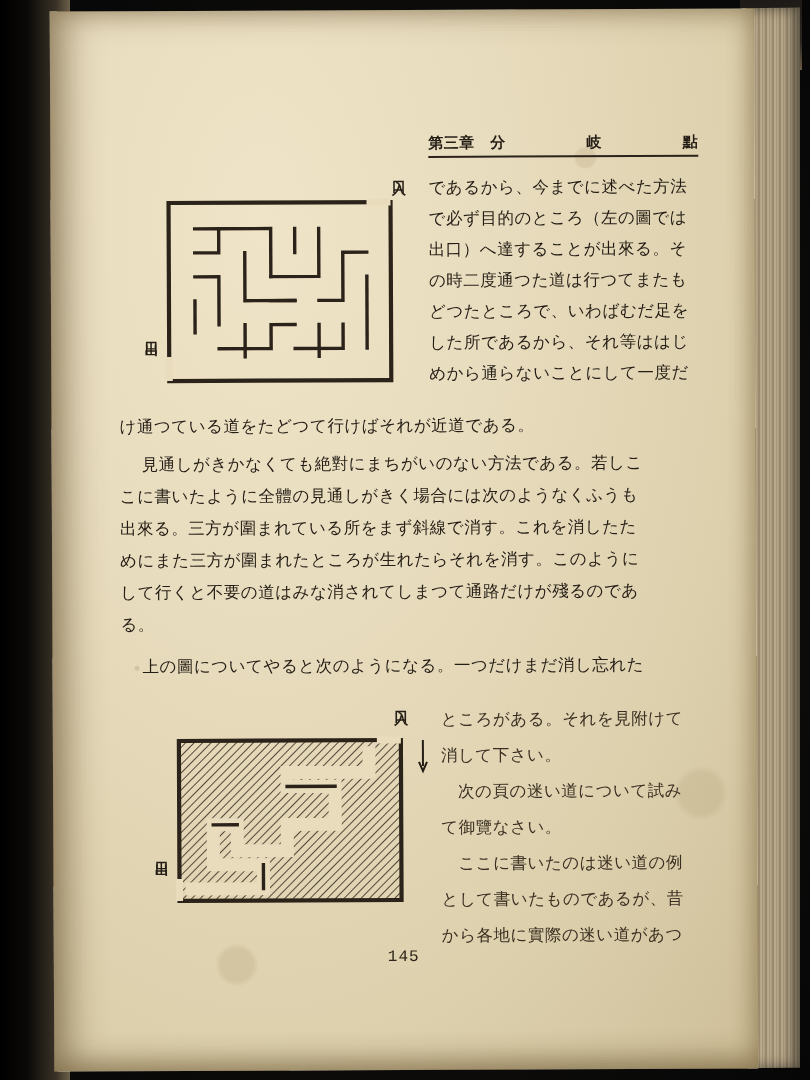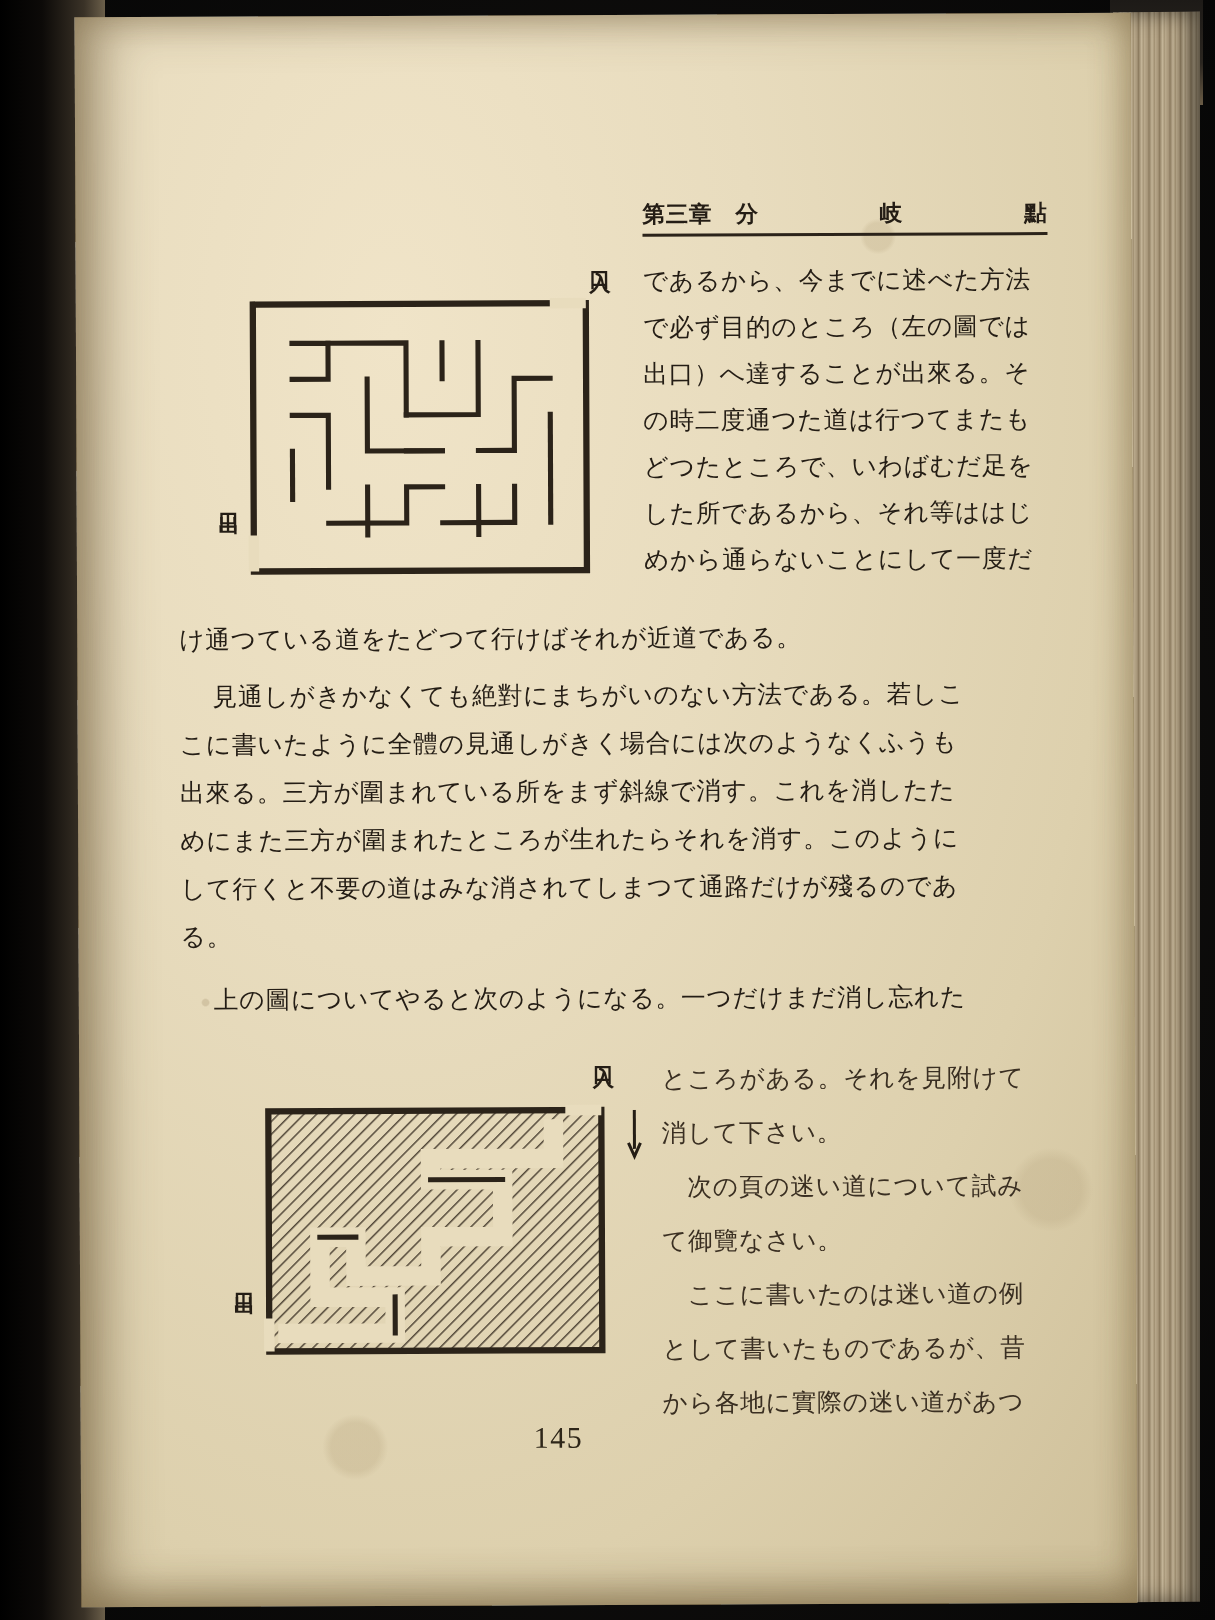--- a/index.html
+++ b/index.html
@@ -152,23 +152,23 @@
     font-size: 16.5px;
     line-height: 36px;
     color: #3a2f22;
   }
   .col-right2 div { white-space: nowrap; }
 
   
   .page-num {
     position: absolute;
     top: 938px;
-    left: 302px;
-    font-size: 20px;
-    font-family: Liberation Serif, serif;
+    left: 334px;
+    font-size: 16px;
+    font-family: Liberation Mono, monospace;
     color: #2e2619;
     letter-spacing: 1px;
   }
 
   
   .maze-box { position: absolute; }
   .maze-label {
     position: absolute;
     font-family: "DejaVu Sans", "Liberation Sans", sans-serif;
     font-size: 14px;

